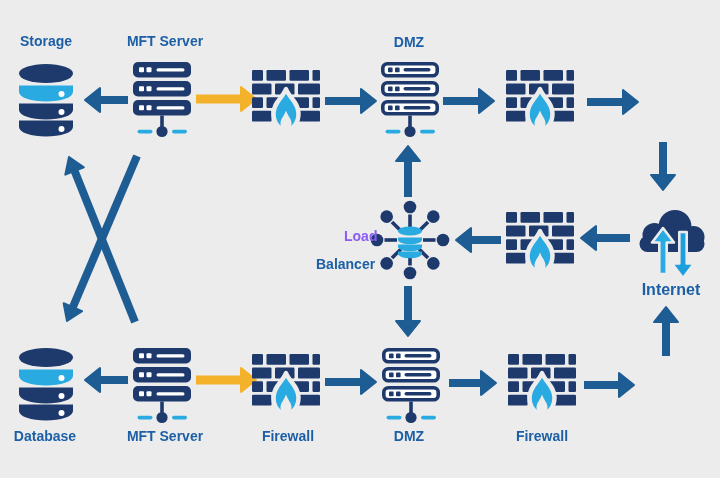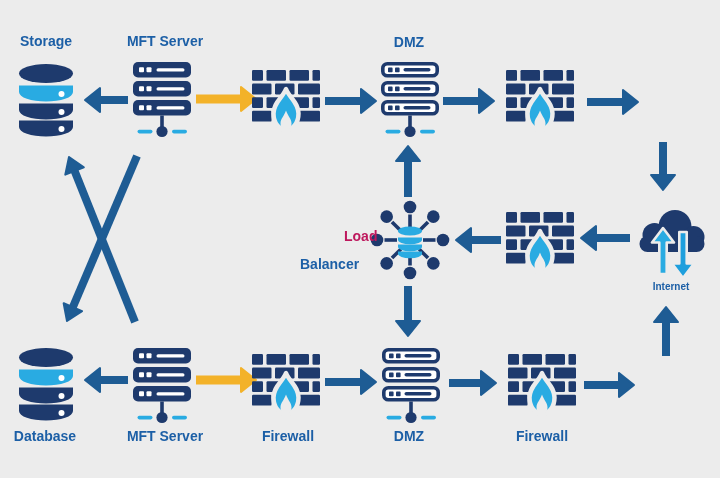--- a/index.html
+++ b/index.html
@@ -315,23 +315,23 @@
     <path d="M34 19 C 30.5 28 21.5 32.5 21.5 43.5 C 21.5 53.5 27.5 60 34 60
              C 40.5 60 46.5 53.5 46.5 43.5 C 46.5 32.5 37.5 28 34 19 Z" fill="#29abe2" stroke="#ececec" stroke-width="4.5" stroke-linejoin="round"></path>
     <path d="M34 40.5 C 32 46.5 28.5 48.5 28.5 53.5 C 28.5 57.5 31 59.8 34 59.8
              C 37 59.8 39.5 57.5 39.5 53.5 C 39.5 48.5 36 46.5 34 40.5 Z" fill="#ececec"></path>
         </svg></div>
     </div>
   <div id="label-layer">
       <div class="diagram-label center" style="left: 46px; top: 34px; color: rgb(28, 95, 166);">Storage</div>
       <div class="diagram-label center" style="left: 165px; top: 34px; color: rgb(28, 95, 166);">MFT Server</div>
       <div class="diagram-label center" style="left: 409px; top: 35px; color: rgb(28, 95, 166);">DMZ</div>
-      <div class="diagram-label" style="left: 308px; top: 229px; color: #be185d; padding-left: 36px;">Load</div>
-      <div class="diagram-label" style="left: 300px; top: 257px; color: rgb(28, 95, 166);">Balancer</div>
-      <div class="diagram-label center" style="left: 671px; top: 281px; color: rgb(28, 95, 166); font-size: 10px;">Internet</div>
+      <div class="diagram-label" style="left: 308px; top: 229px; color: #8b5cf6; padding-left: 36px;">Load</div>
+      <div class="diagram-label" style="left: 316px; top: 257px; color: rgb(28, 95, 166);">Balancer</div>
+      <div class="diagram-label center" style="left: 671px; top: 281px; color: rgb(28, 95, 166); font-size: 16px;">Internet</div>
       <div class="diagram-label center" style="left: 45px; top: 429px; color: rgb(28, 95, 166); text-align: right;">Database</div>
       <div class="diagram-label center" style="left: 165px; top: 429px; color: rgb(28, 95, 166);">MFT Server</div>
       <div class="diagram-label center" style="left: 288px; top: 429px; color: rgb(28, 95, 166);">Firewall</div>
       <div class="diagram-label center" style="left: 409px; top: 429px; color: rgb(28, 95, 166);">DMZ</div>
       <div class="diagram-label center" style="left: 542px; top: 429px; color: rgb(28, 95, 166);">Firewall</div>
     </div>
   <div class="footer-strip"></div>
 </div>
 
 </body></html>

